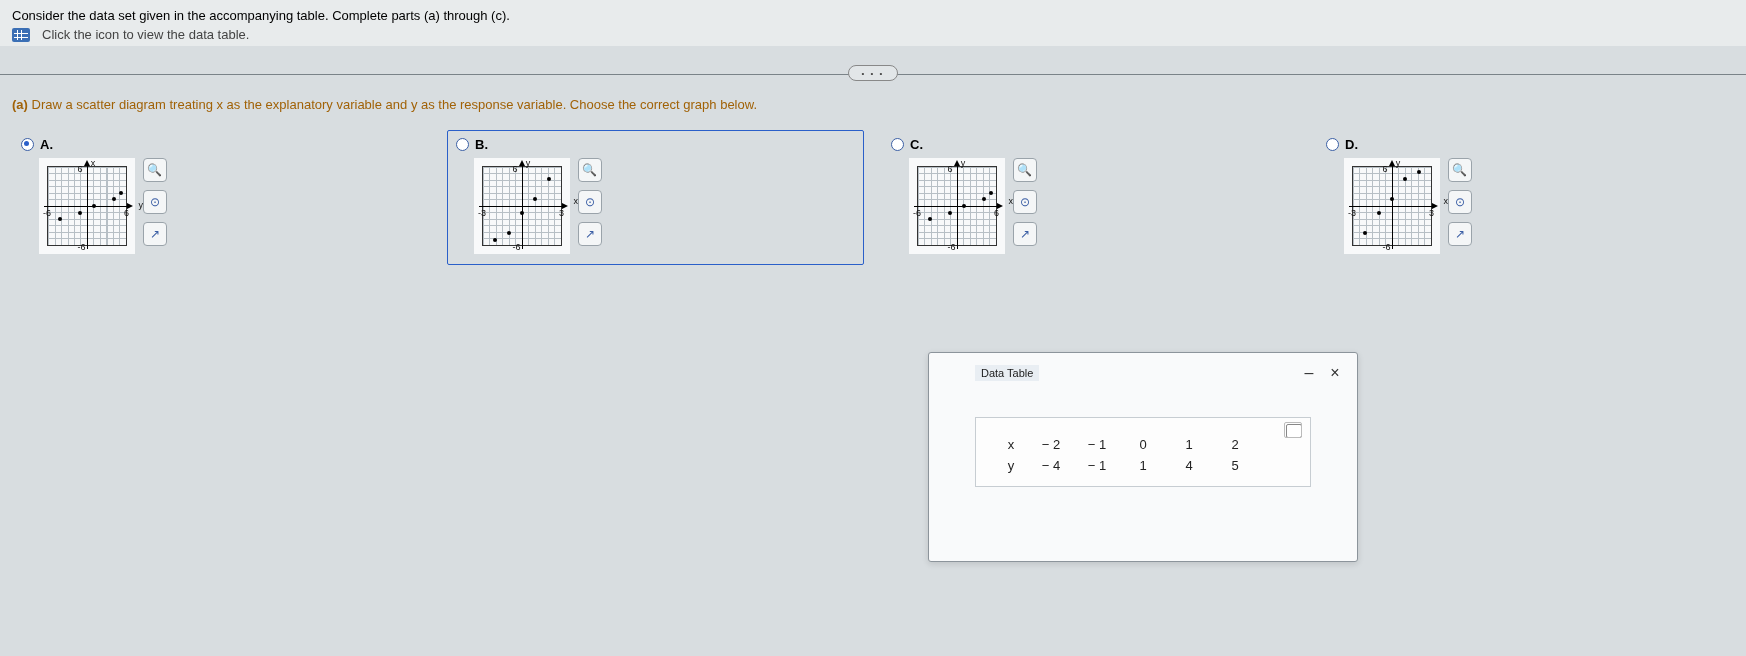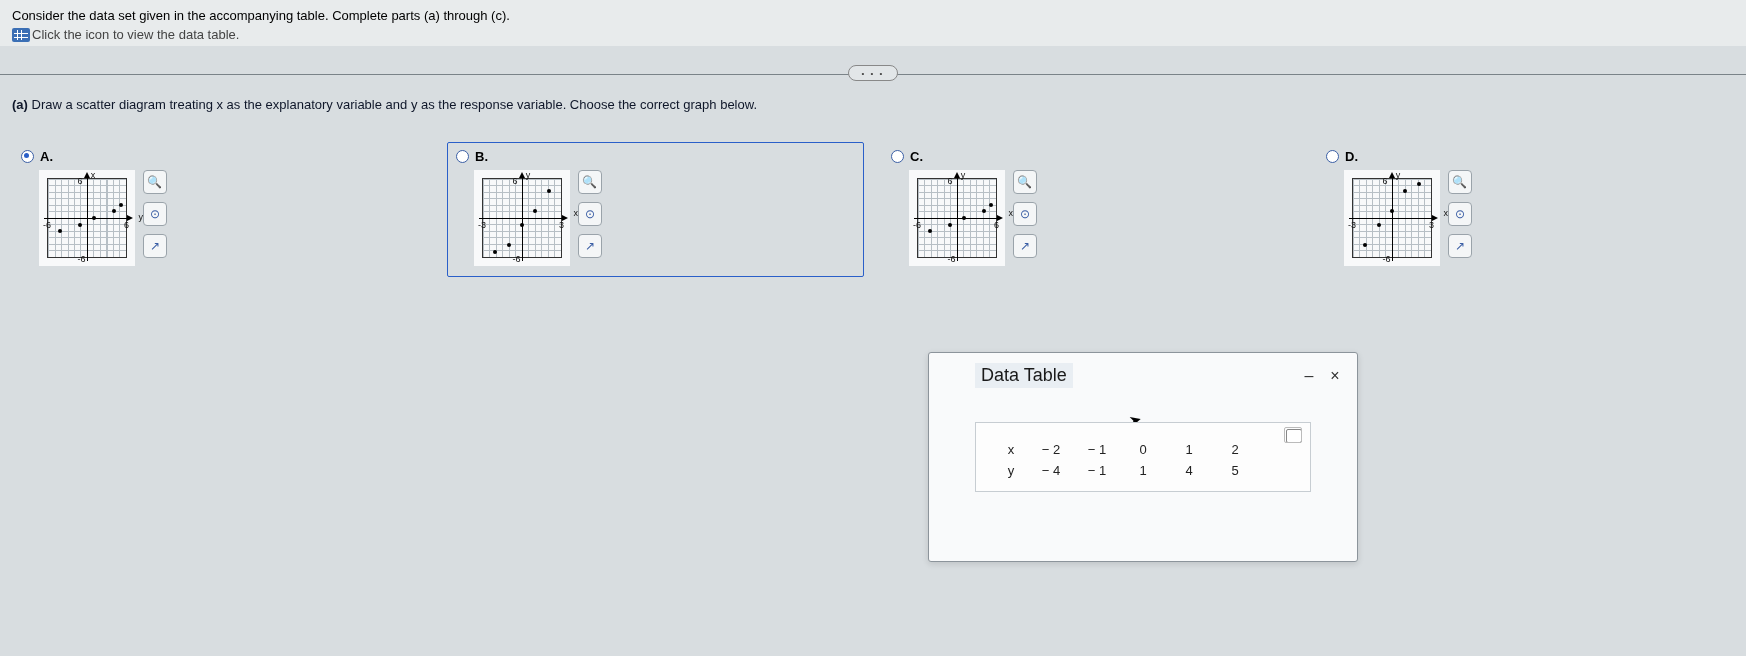--- a/index.html
+++ b/index.html
@@ -14,21 +14,21 @@
     overflow: hidden;
   }
   .question-header {
     padding: 8px 20px 4px 12px;
     background: #e8ebec;
   }
   .question-text { color: #000; }
   .data-link-row {
     display: flex;
     align-items: center;
-    gap: 2px;
+    gap: 12px;
     margin-top: 4px;
     color: #444;
   }
   .table-icon {
     width: 18px; height: 14px;
     background: #3b6fb5;
     display: inline-block;
     border-radius: 2px;
     position: relative;
   }
@@ -51,21 +51,21 @@
     left: 50%; top: -9px;
     transform: translateX(-50%);
     width: 50px; height: 16px;
     border: 1px solid #888;
     border-radius: 9px;
     background: #e2e6e8;
     display:flex; align-items:center; justify-content:center;
     font-size: 8px; letter-spacing: 2px; color:#444;
   }
   .body-area { padding: 22px 12px 12px 12px; position: relative; }
-  .part-a { color: #0f172a; margin-bottom: 30px; }
+  .part-a { color: #a16207; margin-bottom: 18px; }
   .bold { font-weight: bold; }
 
   .options-row {
     display: flex;
     gap: 18px;
     align-items: stretch;
   }
   .option {
     position: relative;
     padding: 6px 6px 10px 8px;
@@ -143,21 +143,21 @@
     background:#f9fafb;
     border:1px solid #8c949b;
     border-radius:3px;
     box-shadow: 0 2px 6px rgba(0,0,0,0.12);
   }
   .popup-header {
     display:flex; justify-content:space-between; align-items:center;
     padding:10px 12px 4px 46px;
   }
   .popup-title {
-    font-size:18px; color:#1a1a1a;
+    font-size:11px; color:#1a1a1a;
     background:#e9eef3;
     padding:2px 6px;
   }
   .popup-ctrls { display:flex; gap:6px; align-items:center; }
   .ctrl {
     width:20px; height:20px;
     display:flex; align-items:center; justify-content:center;
     font-size:16px; color:#333;
     cursor:pointer;
   }

